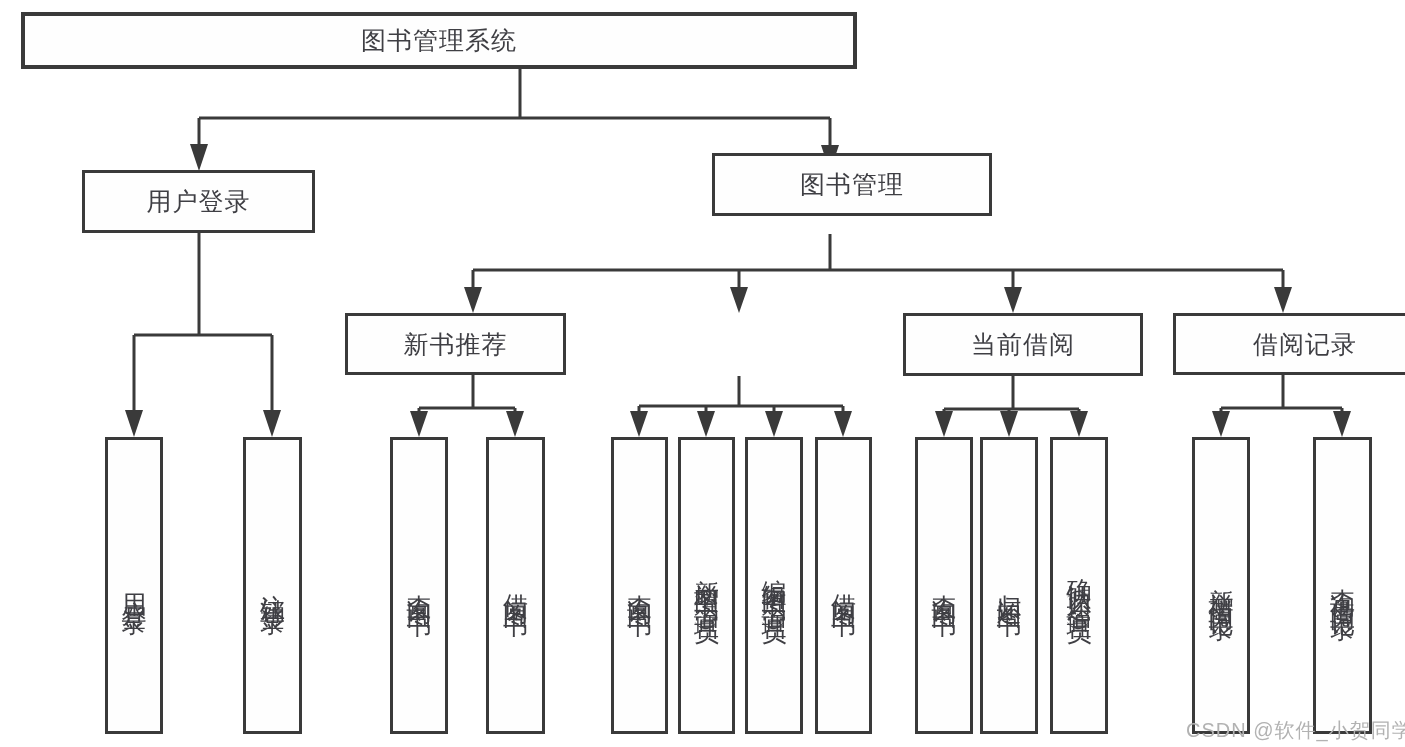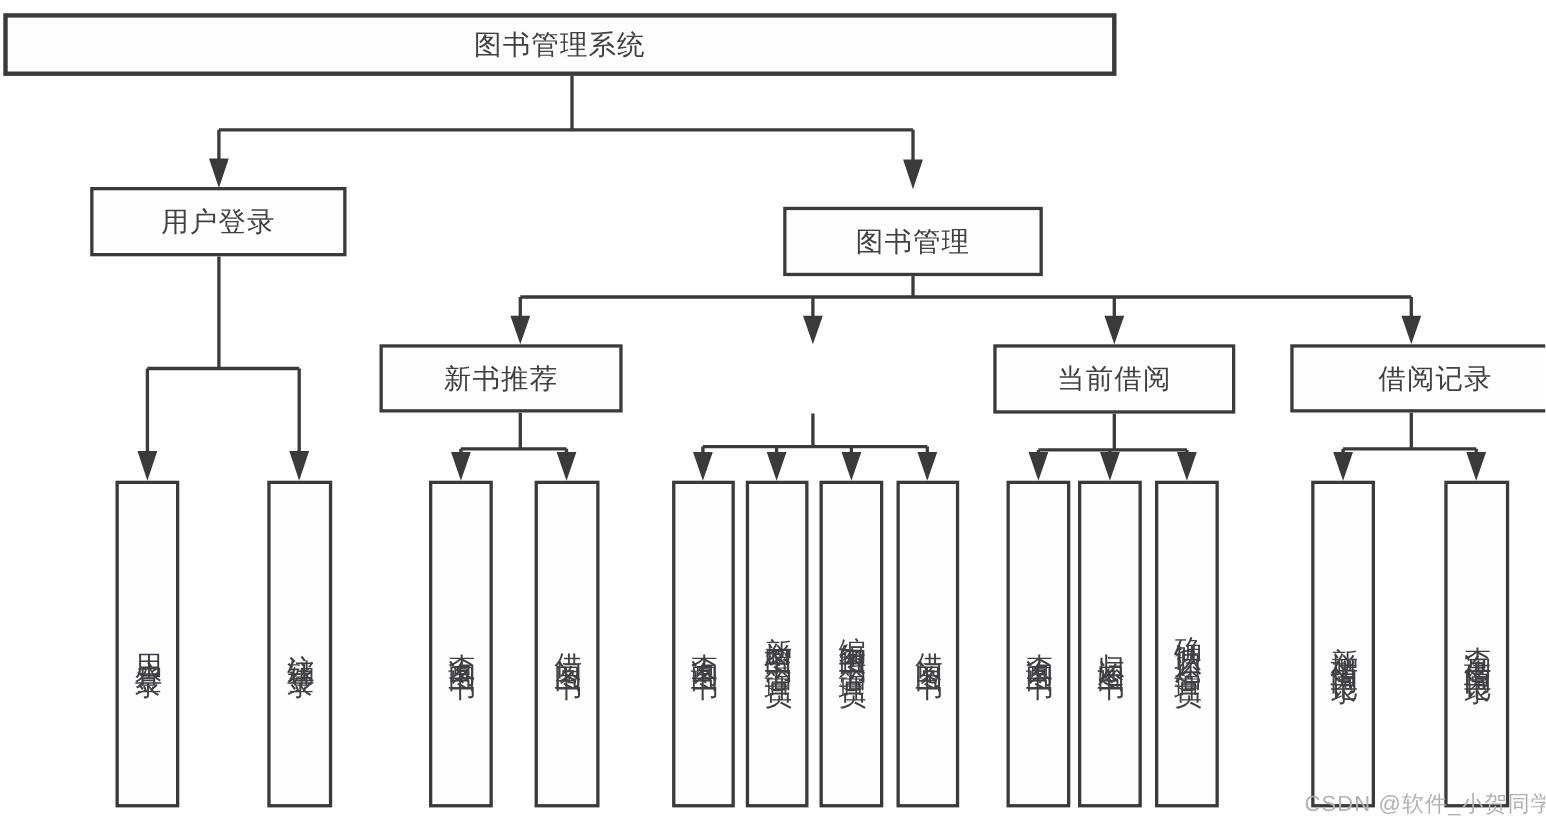--- a/index.html
+++ b/index.html
@@ -90,35 +90,35 @@
       <polygon points="1000,411 1018,411 1009,437"></polygon>
       <polygon points="1070,411 1088,411 1079,437"></polygon>
     </g>
     <g>
       <path d="M1283 375 V408 M1221 408 H1342 M1221 408 V414 M1342 408 V414"></path>
       <polygon points="1212,411 1230,411 1221,437"></polygon>
       <polygon points="1333,411 1351,411 1342,437"></polygon>
     </g>
   </svg>
 
-  <div class="node root" style="left:3px; top:12px; width:1012px; height:57px;">
+  <div class="node root" style="left:21px; top:12px; width:836px; height:57px;">
     <span>图书管理系统</span>
   </div>
 
   <div class="node" style="left:82px; top:170px; width:233px; height:63px;">
     <span>用户登录</span>
   </div>
-  <div class="node" style="left:712px; top:188px; width:236px; height:63px;">
+  <div class="node" style="left:712px; top:153px; width:280px; height:63px;">
     <span>图书管理</span>
   </div>
 
   <div class="node" style="left:345px; top:313px; width:221px; height:62px;">
     <span>新书推荐</span>
   </div>
-  <div class="node" style="left:903px; top:313px; width:220px; height:63px;">
+  <div class="node" style="left:903px; top:313px; width:240px; height:63px;">
     <span>当前借阅</span>
   </div>
   <div class="node" style="left:1173px; top:313px; width:264px; height:62px;">
     <span>借阅记录</span>
   </div>
 
   <div class="node leaf" style="left:105px; top:437px; width:58px; height:297px;">
     <span>用户登录</span>
   </div>
   <div class="node leaf" style="left:243px; top:437px; width:59px; height:297px;">

